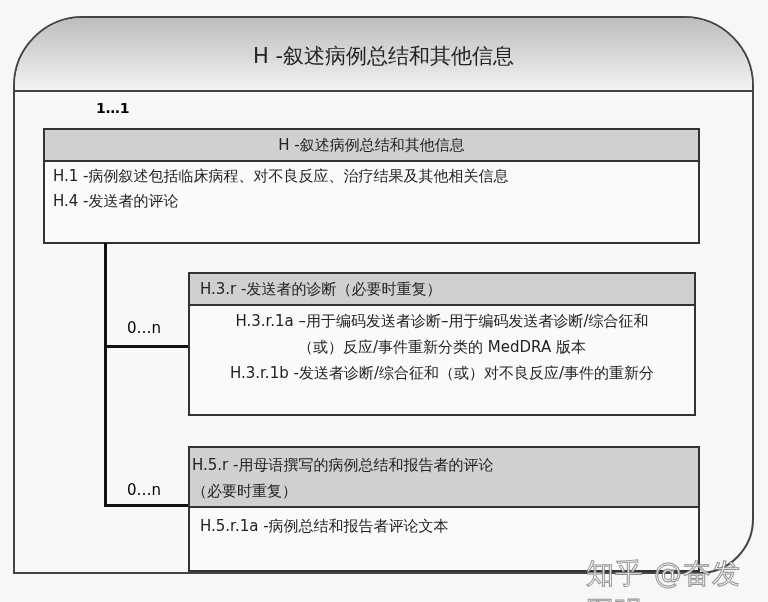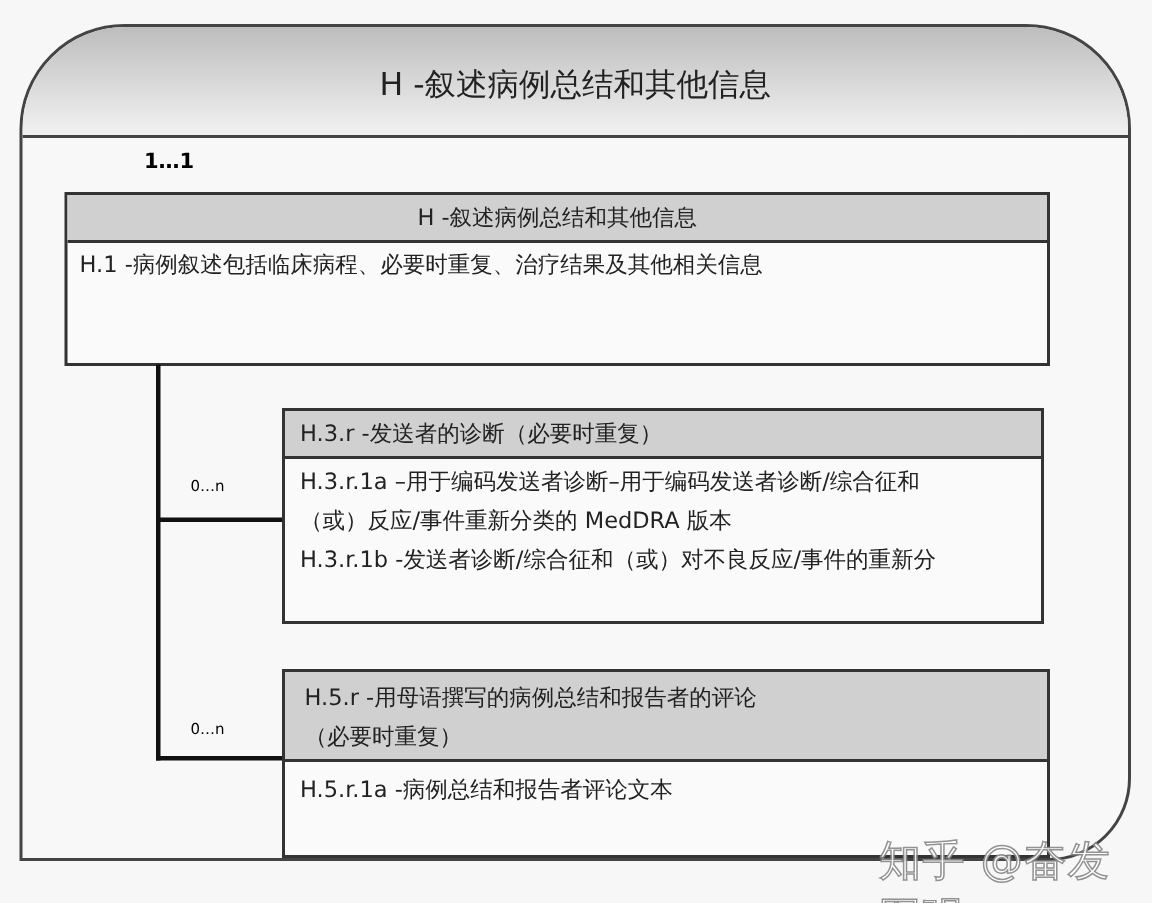--- a/index.html
+++ b/index.html
@@ -13,21 +13,21 @@
     background:#f8f8f8; overflow:hidden;
   }
   .frame-header {
     position:absolute; left:0; top:0; right:0; height:74px;
     background:linear-gradient(#bdbdbd, #f2f2f2);
     border-bottom:2px solid #444;
     display:flex; align-items:center; justify-content:center;
     font-size:21px; color:#222; padding-top:4px; box-sizing:border-box;
   }
   .mult { position:absolute; font-size:14px; font-weight:bold; color:#000000; }
-  .mult.norm { font-weight:normal; font-size:10px; }
+  .mult.norm { font-weight:normal; font-size:15px; }
   .box {
     position:absolute; border:2px solid #333; background:#fafafa; box-sizing:border-box;
   }
   .box-head {
     background:#d0d0d0; border-bottom:2px solid #333; box-sizing:border-box;
     font-size:15px; color:#222;
   }
   .box-body { padding:4px 10px; font-size:15px; line-height:25px; color:#222; }
   .row { white-space:nowrap; }
   .line { position:absolute; background:#111; }
@@ -41,42 +41,43 @@
 
 <div class="frame">
   <div class="frame-header">H -叙述病例总结和其他信息</div>
 </div>
 
 <div class="mult" style="left:96px; top:100px;">1…1</div>
 
 <div class="box" style="left:43px; top:128px; width:657px; height:116px;">
   <div class="box-head" style="height:32px; line-height:30px; text-align:center;">H -叙述病例总结和其他信息</div>
   <div class="box-body" style="padding:2px 8px;">
-    <div class="row">H.1 -病例叙述包括临床病程、必要时重复、治疗结果及其他相关信息</div>
+    <div class="row">H.1 -病例叙述包括临床病程、对不良反应、治疗结果及其他相关信息</div>
+    <div class="row">H.4 -发送者的评论</div>
   </div>
 </div>
 
 <div class="line" style="left:104px; top:243px; width:3px; height:264px;"></div>
 <div class="line" style="left:104px; top:345px; width:85px; height:3px;"></div>
 <div class="line" style="left:104px; top:504px; width:85px; height:3px;"></div>
 
 <div class="mult norm" style="left:127px; top:319px;">0…n</div>
 <div class="mult norm" style="left:127px; top:481px;">0…n</div>
 
 <div class="box" style="left:188px; top:272px; width:508px; height:144px;">
   <div class="box-head" style="height:32px; line-height:30px; padding-left:10px;">H.3.r -发送者的诊断（必要时重复）</div>
-  <div class="box-body" style="padding:2px 10px; line-height:26px;">
+  <div class="box-body" style="padding:2px 10px; line-height:26px;text-align:center;">
     <div class="row">H.3.r.1a –用于编码发送者诊断–用于编码发送者诊断/综合征和</div>
     <div class="row">（或）反应/事件重新分类的 MedDRA 版本</div>
     <div class="row">H.3.r.1b -发送者诊断/综合征和（或）对不良反应/事件的重新分</div>
   </div>
 </div>
 
 <div class="box" style="left:188px; top:446px; width:512px; height:126px;">
-  <div class="box-head" style="height:60px; padding:4px 13px; line-height:26px;">
+  <div class="box-head" style="height:60px; padding:4px 2px; line-height:26px;">
     <div>H.5.r -用母语撰写的病例总结和报告者的评论</div>
     <div>（必要时重复）</div>
   </div>
   <div class="box-body" style="padding:4px 10px; line-height:29px;">
     <div class="row">H.5.r.1a -病例总结和报告者评论文本</div>
   </div>
 </div>
 
 <div class="watermark">知乎 @奋发图强</div>
 

